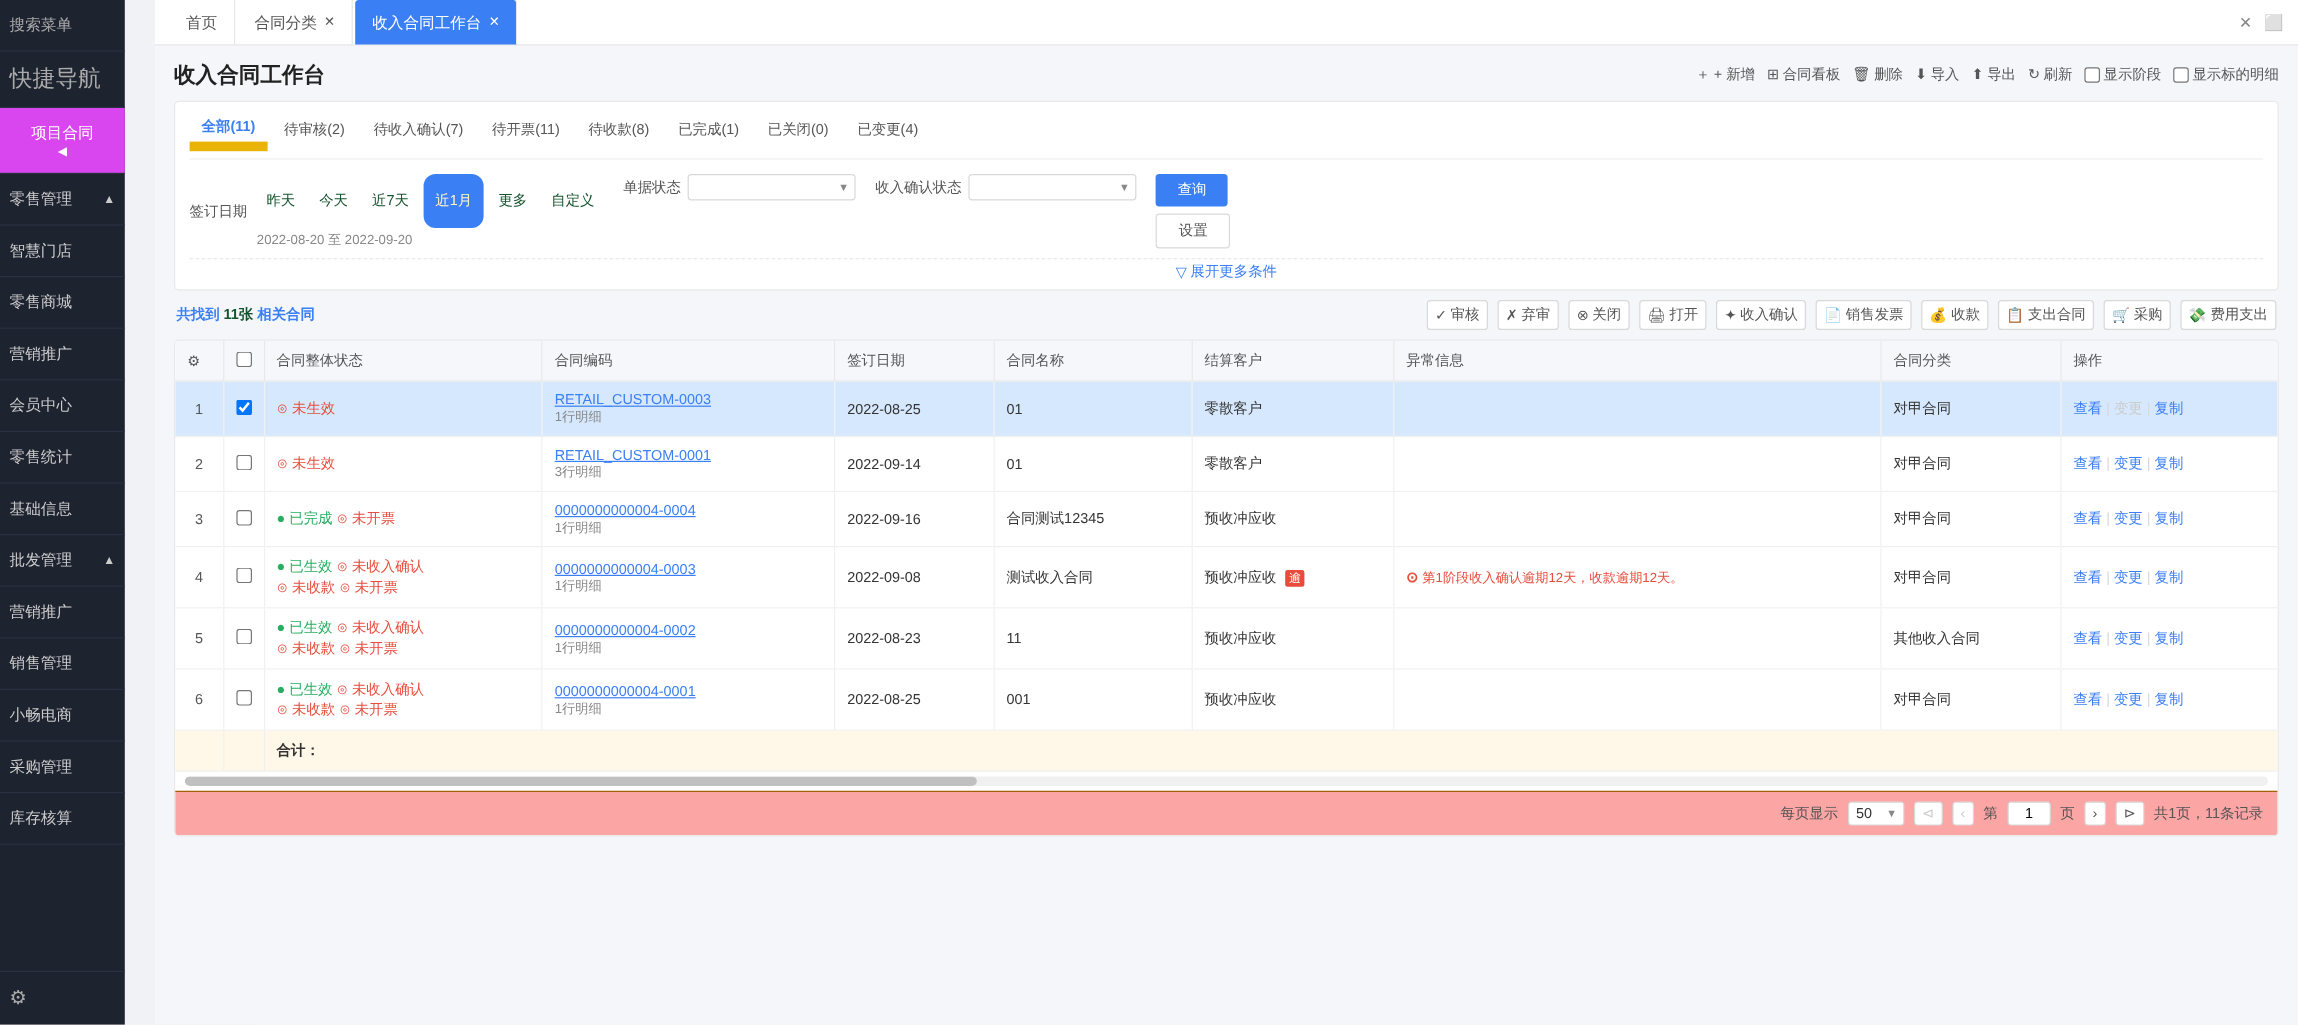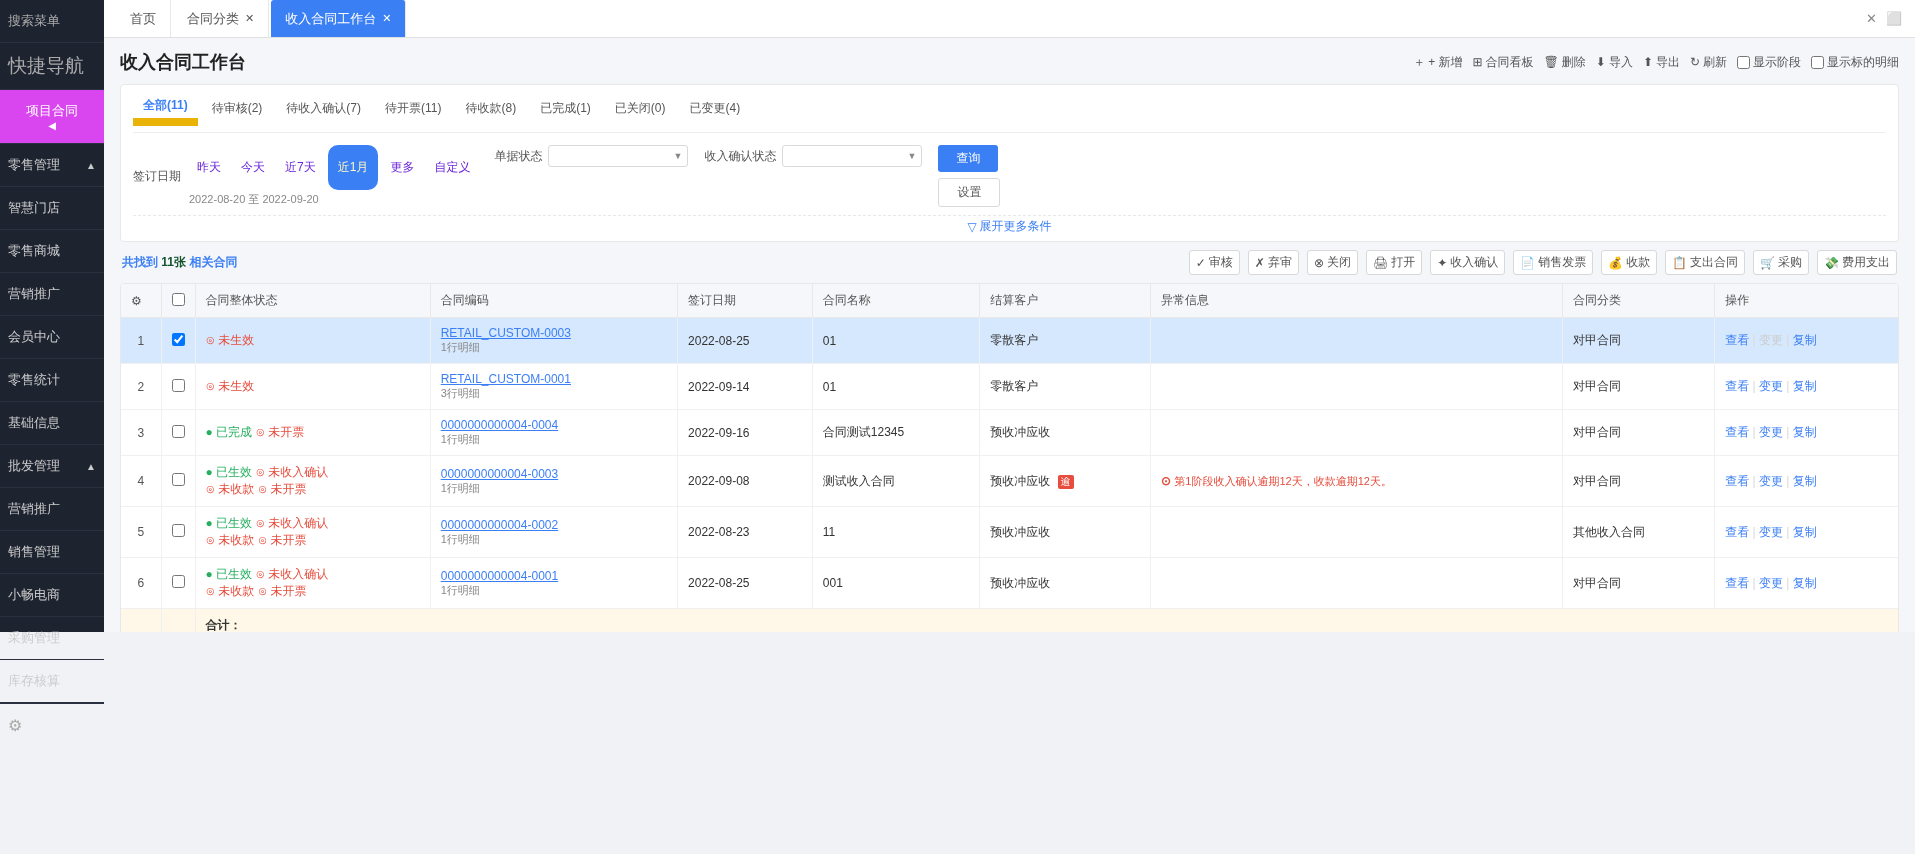--- a/index.html
+++ b/index.html
@@ -1,19 +1,19 @@
 <!DOCTYPE html>
 <html><head>
   <meta charset="utf-8">
   <style>
     * { box-sizing: border-box; margin: 0; padding: 0; }
     body { font-family: 'Microsoft YaHei', Arial, sans-serif; font-size: 12px; background: #f0f2f5; color: #333; overflow: hidden; height: 854px; }
 
     
-    .app-container { display: flex; height: 632px; }
+    .app-container { display: flex; height: 854px; gap: 25px; }
 
     
     .sidebar { width: 104px; background: #1e2330; display: flex; flex-direction: column; color: #fff; flex-shrink: 0; }
     .sidebar-search { padding: 12px 8px; font-size: 13px; color: #aaa; cursor: pointer; border-bottom: 1px solid #2a3040; }
     .sidebar-nav { padding: 10px 8px; font-size: 19px; color: #aaa; cursor: pointer; border-bottom: 1px solid #2a3040; }
     .sidebar-item { padding: 12px 8px; font-size: 13px; color: #ccc; cursor: pointer; display: flex; align-items: center; justify-content: space-between; border-bottom: 1px solid #2a3040; }
     .sidebar-item.active { background: #d946ef; color: #fff; flex-direction: column; }
     .sidebar-item .arrow { font-size: 10px; }
     .sidebar-bottom { margin-top: auto; padding: 12px 8px; border-top: 1px solid #2a3040; cursor: pointer; }
     .sidebar-settings-icon { color: #aaa; font-size: 16px; }
@@ -41,21 +41,21 @@
     .checkbox-label { display: flex; align-items: center; gap: 3px; font-size: 12px; color: #555; cursor: pointer; }
     .checkbox-label input { margin: 0; }
 
     
     .filter-tabs { background: #fff; border-radius: 4px; padding: 8px 12px 0 12px; margin-bottom: 8px; border: 1px solid #e8e8e8; }
     .filter-tab-row { display: flex; align-items: center; gap: 4px; border-bottom: 1px solid #eee; padding-bottom: 6px; margin-bottom: 6px; }
     .filter-tab { padding: 4px 10px; font-size: 12px; color: #555; cursor: pointer; border-bottom: 2px solid transparent; }
     .filter-tab.active { color: #3b7ff5; border-bottom: 8px solid #eab308; font-weight: bold; }
     .filter-label { font-size: 12px; color: #555; white-space: nowrap; }
     .filter-date-btns { display: flex; align-items: center; gap: 4px; }
-    .date-btn { padding: 2px 8px; font-size: 12px; color: #6d28d9; cursor: pointer; border-radius: 2px; }
+    .date-btn { padding: 2px 8px; font-size: 12px; color: #14532d; cursor: pointer; border-radius: 2px; }
     .date-btn.active { background: #3b7ff5; color: #fff; border-radius: 10px; padding: 2px 10px; }
     .date-range { font-size: 11px; color: #888; margin-top: 2px; }
     .filter-select { border: 1px solid #d9d9d9; border-radius: 3px; padding: 3px 24px 3px 8px; font-size: 12px; color: #333; background: #fff; appearance: none; cursor: pointer; min-width: 140px; }
     .select-wrap { position: relative; display: inline-block; }
     .select-wrap::after { content: '▼'; position: absolute; right: 6px; top: 50%; transform: translateY(-50%); font-size: 9px; color: #888; pointer-events: none; }
     .expand-conditions { display: flex; align-items: center; gap: 3px; color: #3b7ff5; font-size: 12px; cursor: pointer; }
 
     
     .query-btn { background: #3b7ff5; color: #fff; border: none; padding: 5px 18px; border-radius: 3px; font-size: 12px; cursor: pointer; }
     .settings-btn { background: #fff; color: #555; border: 1px solid #d9d9d9; padding: 5px 18px; border-radius: 3px; font-size: 12px; cursor: pointer; margin-top: 4px; }

